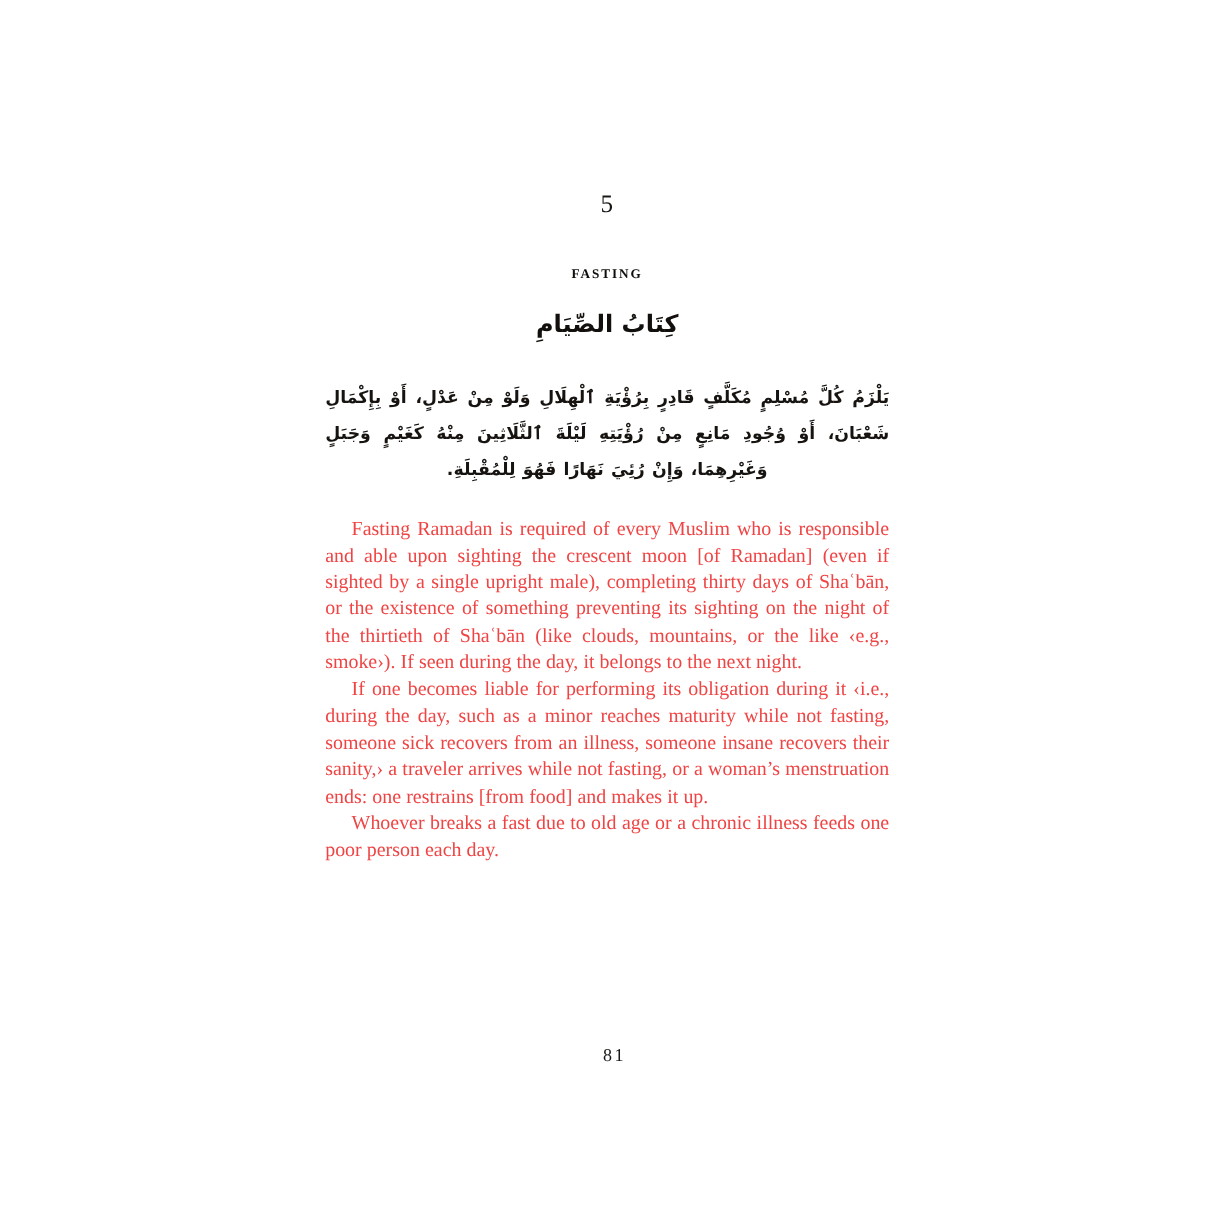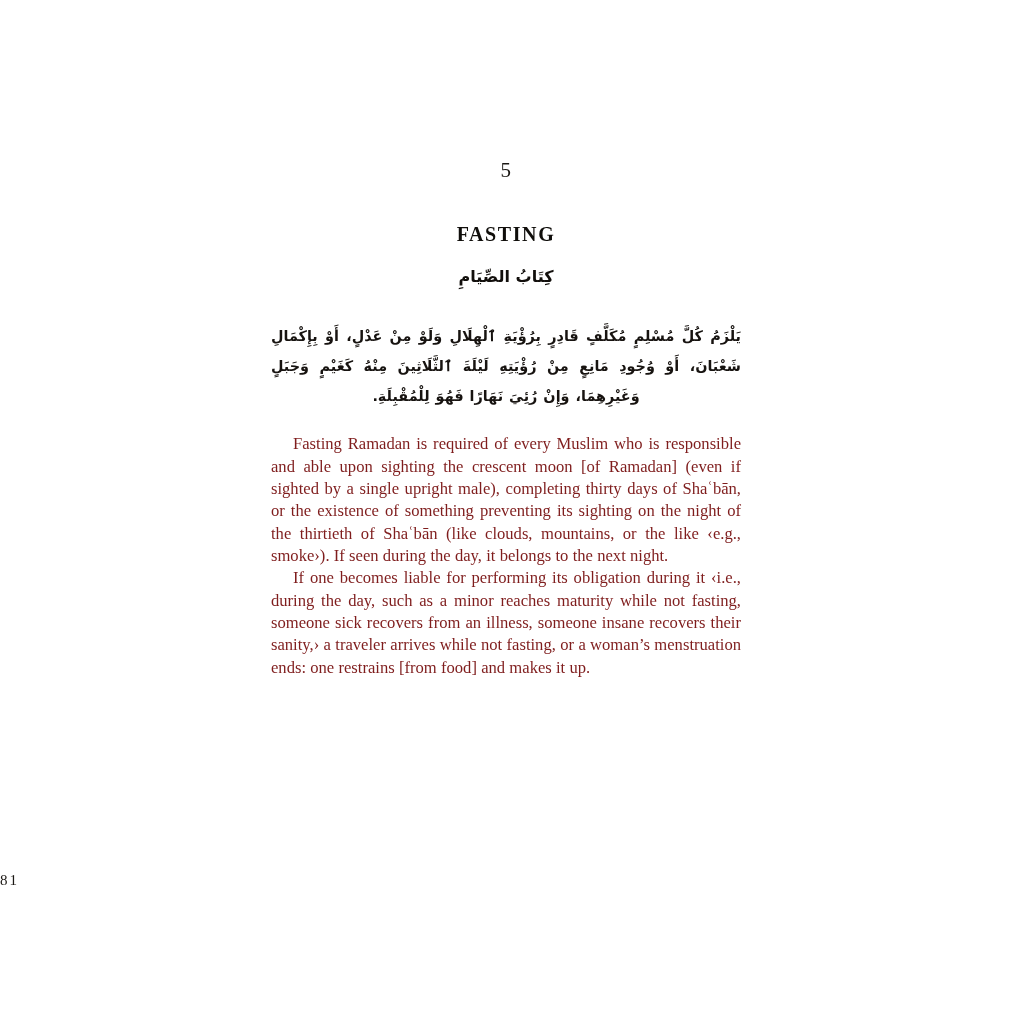--- a/index.html
+++ b/index.html
@@ -39,33 +39,33 @@
     line-height: 1;
     letter-spacing: .5px;
     color: #1a1713;
     margin: 0 0 42px 0;
     font-family: "Liberation Serif", "DejaVu Serif", serif;
   }
 
   
   .chapter-title {
     text-align: center;
-    font-size: 20px;
+    font-size: 11px;
     font-weight: 700;
     letter-spacing: 1.6px;
     color: #100e0b;
     margin: 0 0 20px 0;
     line-height: 1.1;
   }
 
   
   .chapter-title-ar {
     direction: rtl;
     text-align: center;
-    font-size: 16px;
+    font-size: 20px;
     line-height: 1.5;
     color: #120f0c;
     margin: 0 0 33px 0;
     font-family: "DejaVu Sans", "Liberation Sans", sans-serif;
     font-weight: 600;
   }
 
   
   .ar-para {
     direction: rtl;
@@ -83,33 +83,34 @@
   .ar-para.last { margin-bottom: 0; }
 
   
   .en-body {
     margin-top: 22px;
   }
   .en-para {
     text-align: justify;
     font-size: 16.6px;
     line-height: 1.345;
-    color: #7f1d1d;
+    color: #ef4444;
     margin: 0;
     text-indent: 22px;
     hyphens: none;
     word-spacing: .1px;
   }
 
   
   .folio {
     position: absolute;
     left: 0;
     right: 0;
     top: 872px;
+    text-align: center;
     font-size: 15px;
     letter-spacing: 2px;
     color: #1b1713;
     font-family: "Liberation Serif", "DejaVu Serif", serif;
   }
 </style>
 </head>
 <body>
 
 <div class="page">
@@ -122,19 +123,20 @@
 
     <div class="chapter-title-ar">كِتَابُ الصِّيَامِ</div>
 
     <div>
       <p class="ar-para">يَلْزَمُ كُلَّ مُسْلِمٍ مُكَلَّفٍ قَادِرٍ بِرُؤْيَةِ ٱلْهِلَالِ وَلَوْ مِنْ عَدْلٍ، أَوْ بِإِكْمَالِ شَعْبَانَ، أَوْ وُجُودِ مَانِعٍ مِنْ رُؤْيَتِهِ لَيْلَةَ ٱلثَّلَاثِينَ مِنْهُ كَغَيْمٍ وَجَبَلٍ وَغَيْرِهِمَا، وَإِنْ رُئِيَ نَهَارًا فَهُوَ لِلْمُقْبِلَةِ.</p>
     </div>
 
     <div class="en-body">
       <p class="en-para">Fasting Ramadan is required of every Muslim who is responsible and able upon sighting the crescent moon [of Ramadan] (even if sighted by a single upright male), completing thirty days of Shaʿbān, or the existence of something preventing its sighting on the night of the thirtieth of Shaʿbān (like clouds, mountains, or the like ‹e.g., smoke›). If seen during the day, it belongs to the next night.</p>
       <p class="en-para">If one becomes liable for performing its obligation during it ‹i.e., during the day, such as a minor reaches maturity while not fasting, someone sick recovers from an illness, someone insane recovers their sanity,› a traveler arrives while not fasting, or a woman’s menstruation ends: one restrains [from food] and makes it up.</p>
+      <p class="en-para">Whoever breaks a fast due to old age or a chronic illness feeds one poor person each day.</p>
     </div>
 
   </div>
 
   <div class="folio">81</div>
 
 </div>
 
 </body></html>

